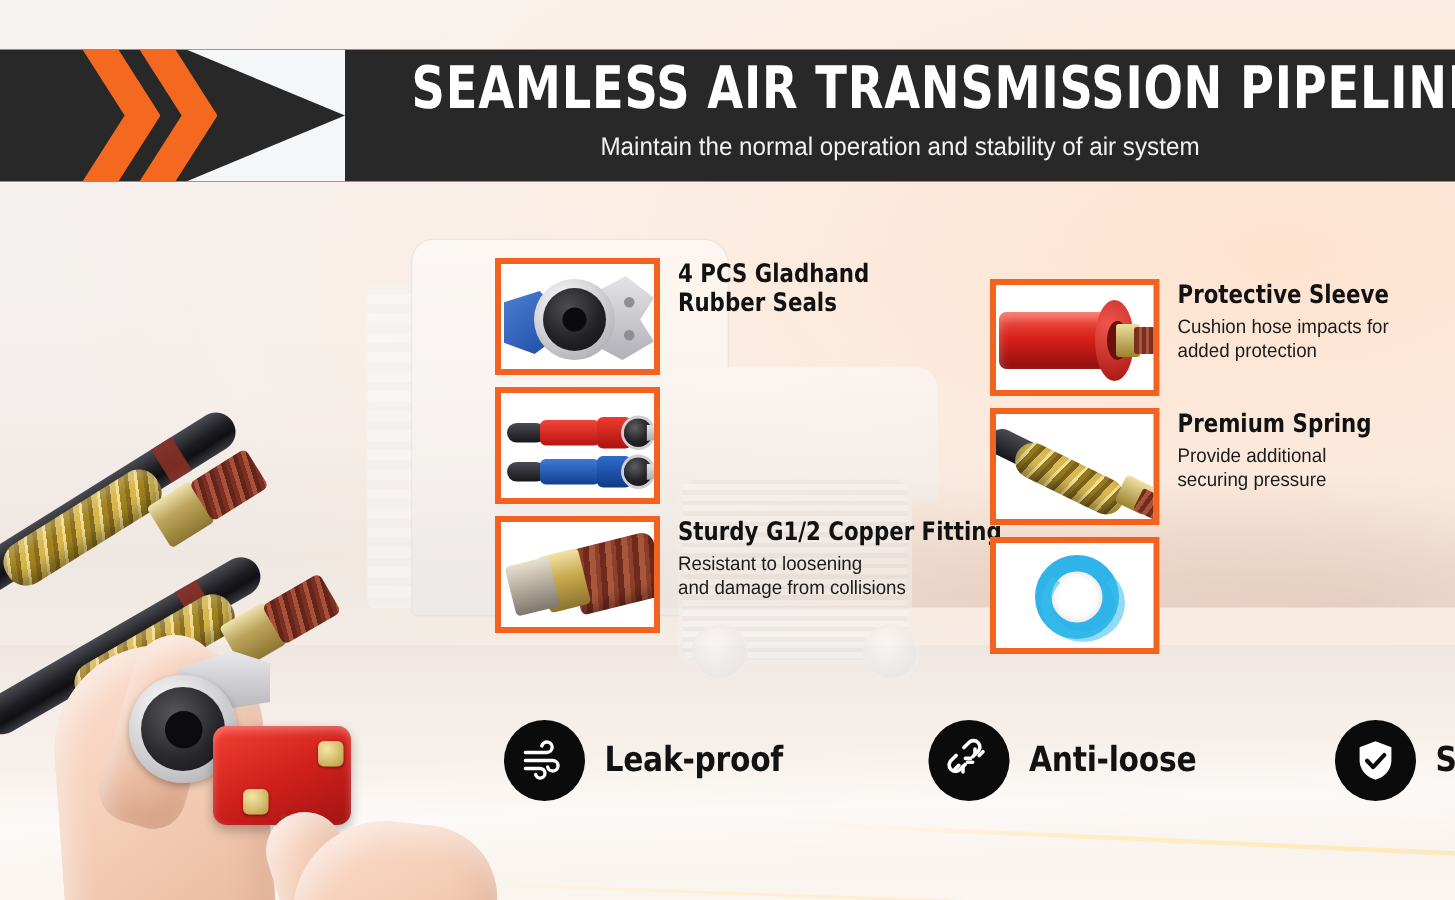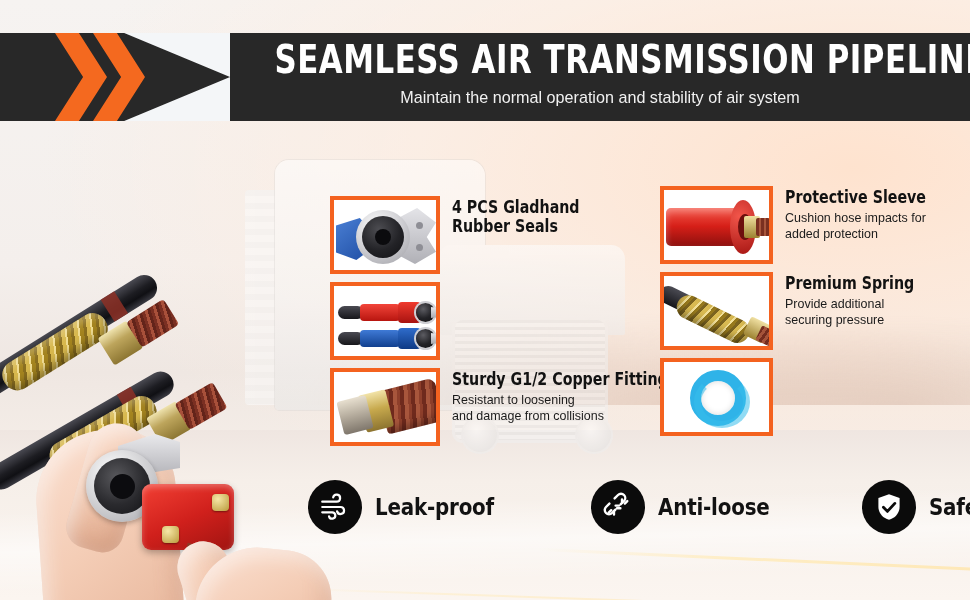--- a/index.html
+++ b/index.html
@@ -284,21 +284,21 @@
     text-align: center;
     color: #f1f1f1;
     font-size: 17px;
     line-height: 22px;
     transform: scaleX(.95);
     white-space: nowrap;
   }
 
   
   .col { position: absolute; }
-  .col.left  { left: 330px; top: 196px; width: 320px; }
+  .col.left  { left: 330px; top: 172px; width: 320px; }
   .col.right { left: 660px; top: 186px; width: 310px; }
 
   .feature {
     position: relative;
     display: flex;
     align-items: flex-start;
     gap: 12px;
     margin-bottom: 8px;
   }
   .fbox {
@@ -477,21 +477,21 @@
   .art-tape .ring2 {
     position: absolute; left: 30px; top: 14px; width: 56px; height: 52px;
     border-radius: 50%;
     border: 7px solid rgba(56,190,235,.55);
     border-top-color: transparent;
   }
 
   
   .badges {
     position: absolute;
-    left: 308px; top: 478px;
+    left: 336px; top: 478px;
     width: 610px; height: 58px;
     display: flex;
     align-items: center;
   }
   .badge { display: flex; align-items: center; gap: 13px; }
   .badge.b1 { margin-right: 92px; }
   .badge.b2 { margin-right: 88px; }
   .badge-ic {
     width: 54px; height: 54px;
     border-radius: 50%;

